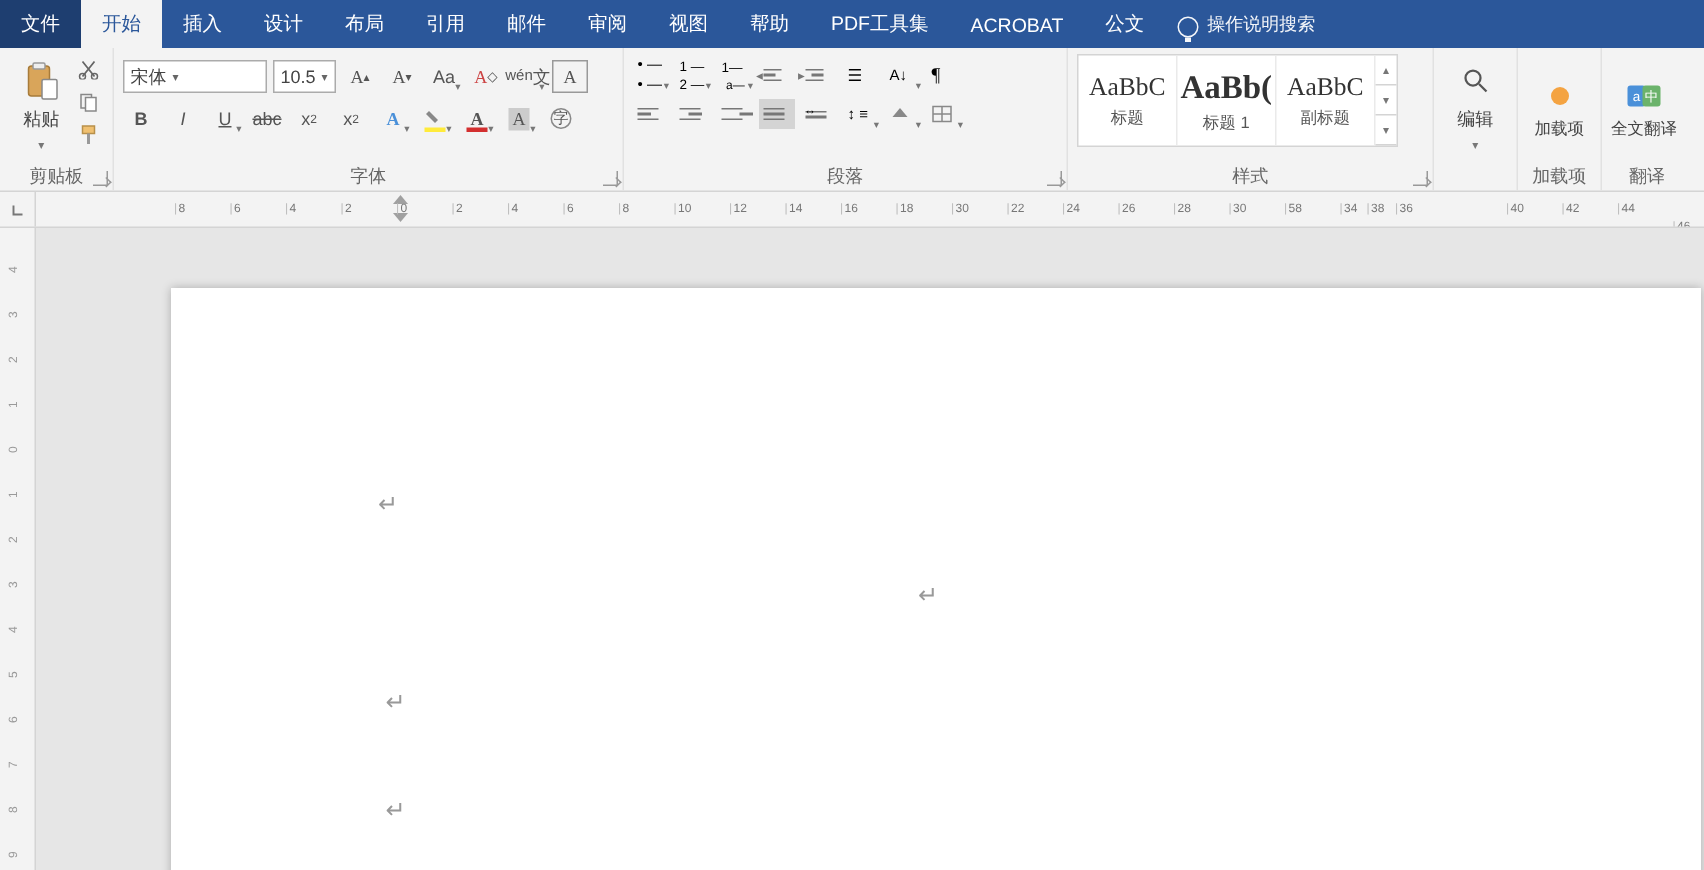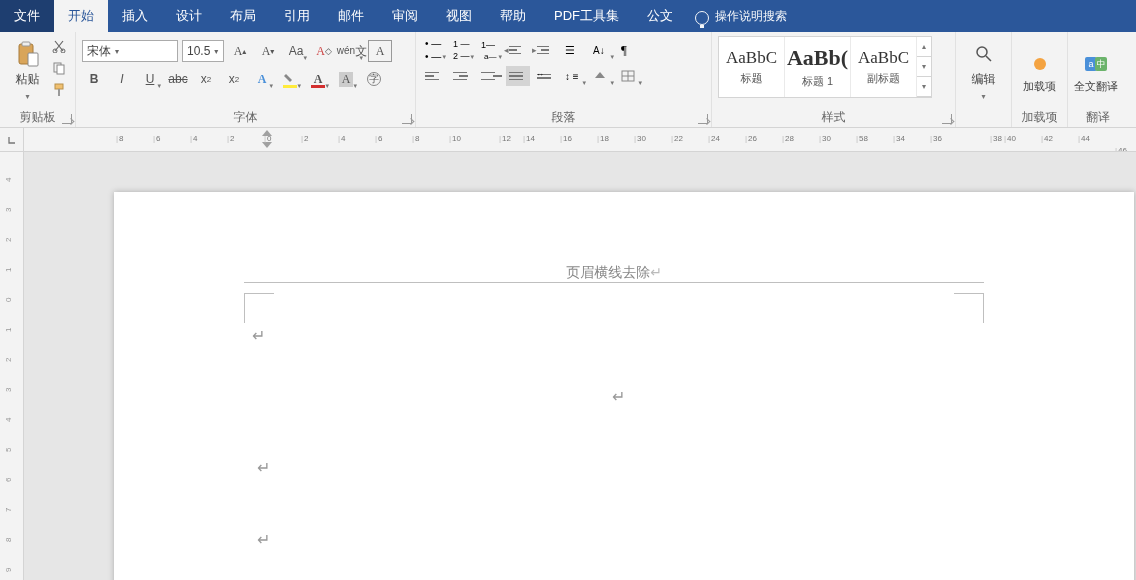--- a/index.html
+++ b/index.html
@@ -77,20 +77,21 @@
   <div class="tab active">开始</div>
   <div class="tab">插入</div>
   <div class="tab">设计</div>
   <div class="tab">布局</div>
   <div class="tab">引用</div>
   <div class="tab">邮件</div>
   <div class="tab">审阅</div>
   <div class="tab">视图</div>
   <div class="tab">帮助</div>
   <div class="tab">PDF工具集</div>
+  <div class="tab">ACROBAT</div>
   <div class="tab">公文</div>
   <div class="search-area">
     <span class="bulb"></span>
     <span>操作说明搜索</span>
   </div>
 </div>
 
 <div class="ribbon">
 
   <div class="group" style="width:76px">
@@ -360,34 +361,34 @@
   <span class="hr-tick" style="left: 92px;">8</span>
       <span class="hr-tick" style="left: 129px;">6</span>
       <span class="hr-tick" style="left: 166px;">4</span>
       <span class="hr-tick" style="left: 203px;">2</span>
       <span class="hr-tick" style="left: 240px;">0</span>
       <span class="hr-tick" style="left: 277px;">2</span>
       <span class="hr-tick" style="left: 314px;">4</span>
       <span class="hr-tick" style="left: 351px;">6</span>
       <span class="hr-tick" style="left: 388px;">8</span>
       <span class="hr-tick" style="left: 425px;">10</span>
-      <span class="hr-tick" style="left: 475px;">12</span>
+      <span class="hr-tick" style="left: 462px;">12</span>
       <span class="hr-tick" style="left: 499px;">14</span>
       <span class="hr-tick" style="left: 536px;">16</span>
       <span class="hr-tick" style="left: 573px;">18</span>
       <span class="hr-tick" style="left: 610px;">30</span>
       <span class="hr-tick" style="left: 647px;">22</span>
       <span class="hr-tick" style="left: 684px;">24</span>
       <span class="hr-tick" style="left: 721px;">26</span>
       <span class="hr-tick" style="left: 758px;">28</span>
       <span class="hr-tick" style="left: 795px;">30</span>
       <span class="hr-tick" style="left: 832px;">58</span>
       <span class="hr-tick" style="left: 869px;">34</span>
       <span class="hr-tick" style="left: 906px;">36</span>
-      <span class="hr-tick" style="left: 966px;">38</span>
+      <span class="hr-tick" style="left: 887px;">38</span>
       <span class="hr-tick" style="left: 980px;">40</span>
       <span class="hr-tick" style="left: 1017px;">42</span>
       <span class="hr-tick" style="left: 1054px;">44</span>
       <span class="hr-tick" style="left: 1091px; margin-top: 12px;">46</span>
     </div>
 </div>
 
 <div class="workspace">
   <div class="vruler" id="vruler">
     <div class="vruler-track" id="vrtrack">
@@ -402,27 +403,19 @@
         <span class="vr-tick" style="top: 240px;">4</span>
         <span class="vr-tick" style="top: 270px;">5</span>
         <span class="vr-tick" style="top: 300px;">6</span>
         <span class="vr-tick" style="top: 330px;">7</span>
         <span class="vr-tick" style="top: 360px;">8</span>
         <span class="vr-tick" style="top: 390px;">9</span>
       </div>
   </div>
   <div class="canvas-area">
     <div class="page">
-      <div class="header-area">
-        <div class="header-text"><span>页眉横线去除</span><span style="color:#bbb">↵</span></div>
-        <hr class="header-hr">
-        <div class="header-marks">
-          <div class="corner bl"></div>
-          <div class="corner br"></div>
-        </div>
-      </div>
       <span class="para-mark" style="top:134px;left:138px">↵</span>
       <span class="para-mark" style="top:195px;left:498px">↵</span>
       <span class="para-mark" style="top:266px;left:143px">↵</span>
       <span class="para-mark" style="top:338px;left:143px">↵</span>
     </div>
   </div>
 </div>
 
 </body></html>

